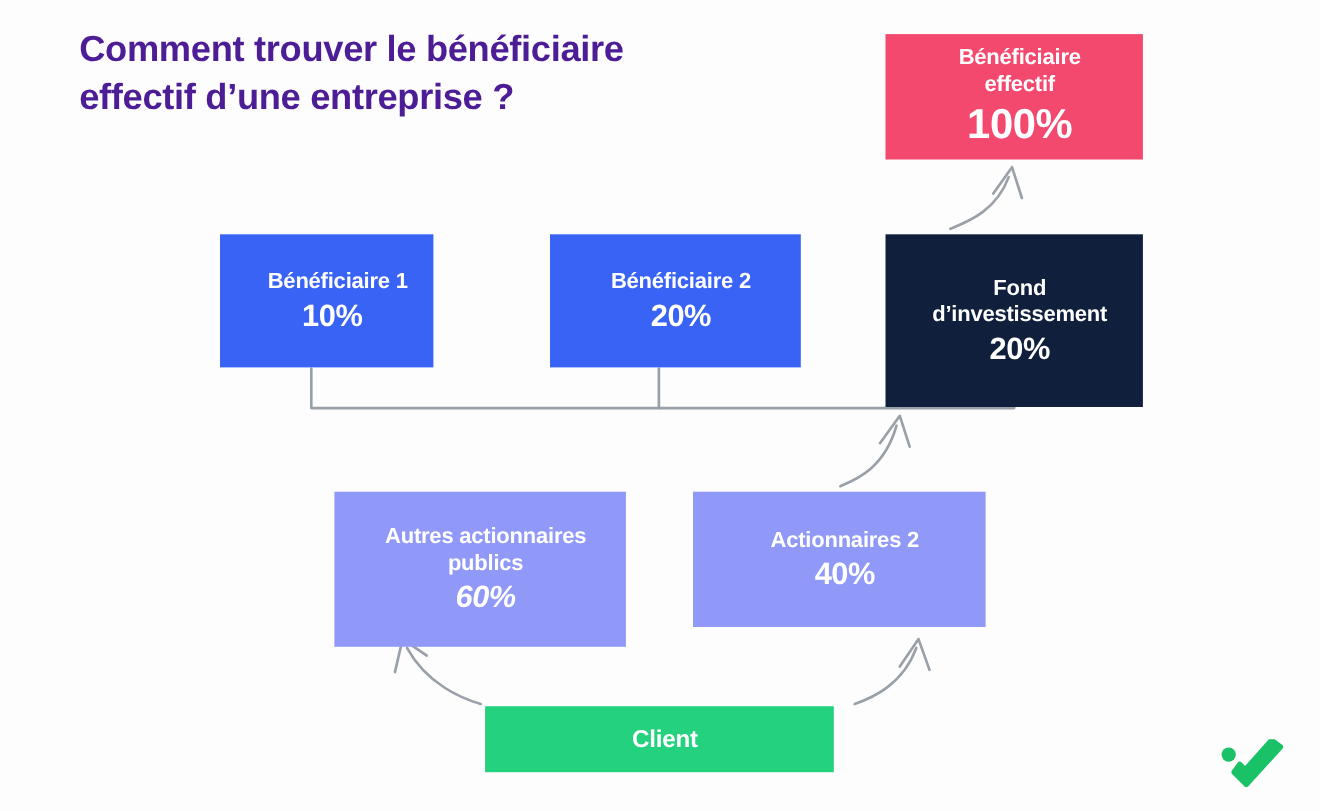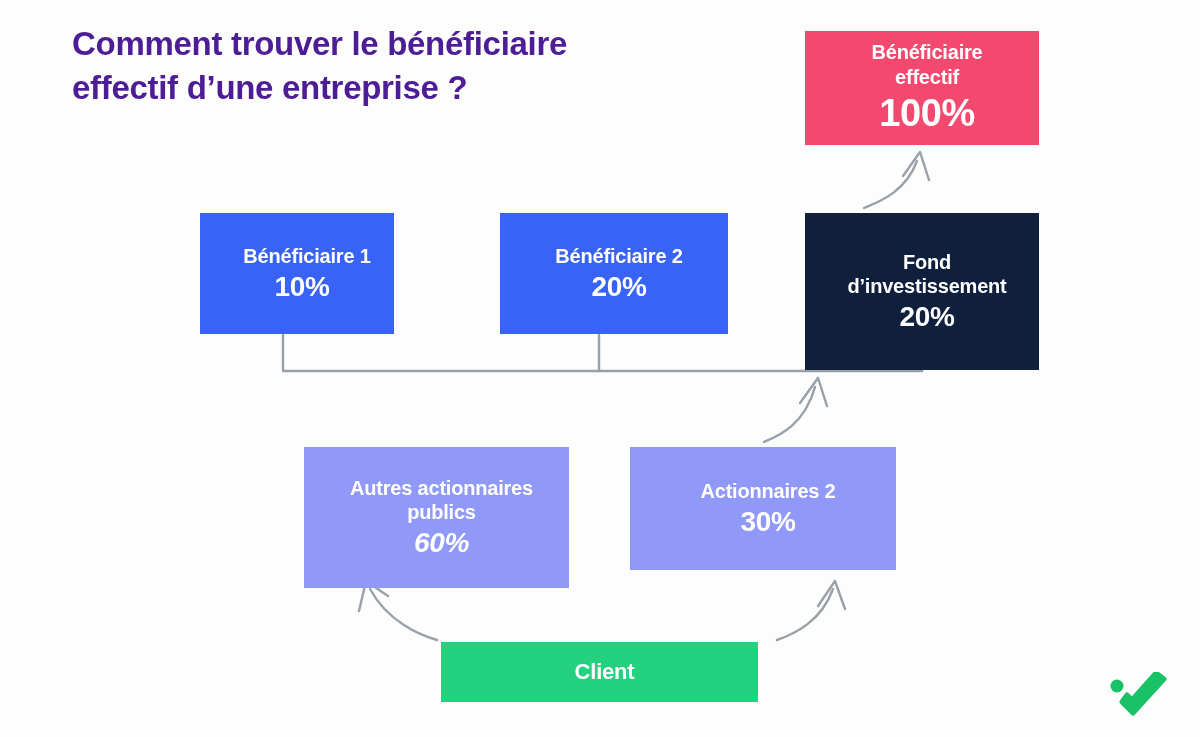--- a/index.html
+++ b/index.html
@@ -175,21 +175,21 @@
   </div>
 
   <div class="node" id="node-autres-actionnaires">
     <div class="label" style="white-space: pre-line;">Autres actionnaires
 publics</div>
     <div class="value" style="white-space: pre-line; font-style: italic;">60%</div>
   </div>
 
   <div class="node" id="node-actionnaires-2">
     <div class="label" style="white-space: pre-line;">Actionnaires 2</div>
-    <div class="value" style="white-space: pre-line;">30%</div>
+    <div class="value" style="white-space: pre-line;">40%</div>
   </div>
 
   <div class="node single" id="node-client">
     <div class="label" style="white-space: pre-line;">Client</div>
   </div>
 
   <svg id="check-badge" viewBox="0 0 62 45" xmlns="http://www.w3.org/2000/svg">
     <circle cx="9" cy="14" r="6.5" fill="#19c167"></circle>
     <path d="M 14 30 L 25 41 L 56 7 L 48 1 L 24 28 L 19 23 Z" fill="#19c167" stroke="#19c167" stroke-width="5" stroke-linejoin="round" stroke-linecap="round"></path>
   </svg>

